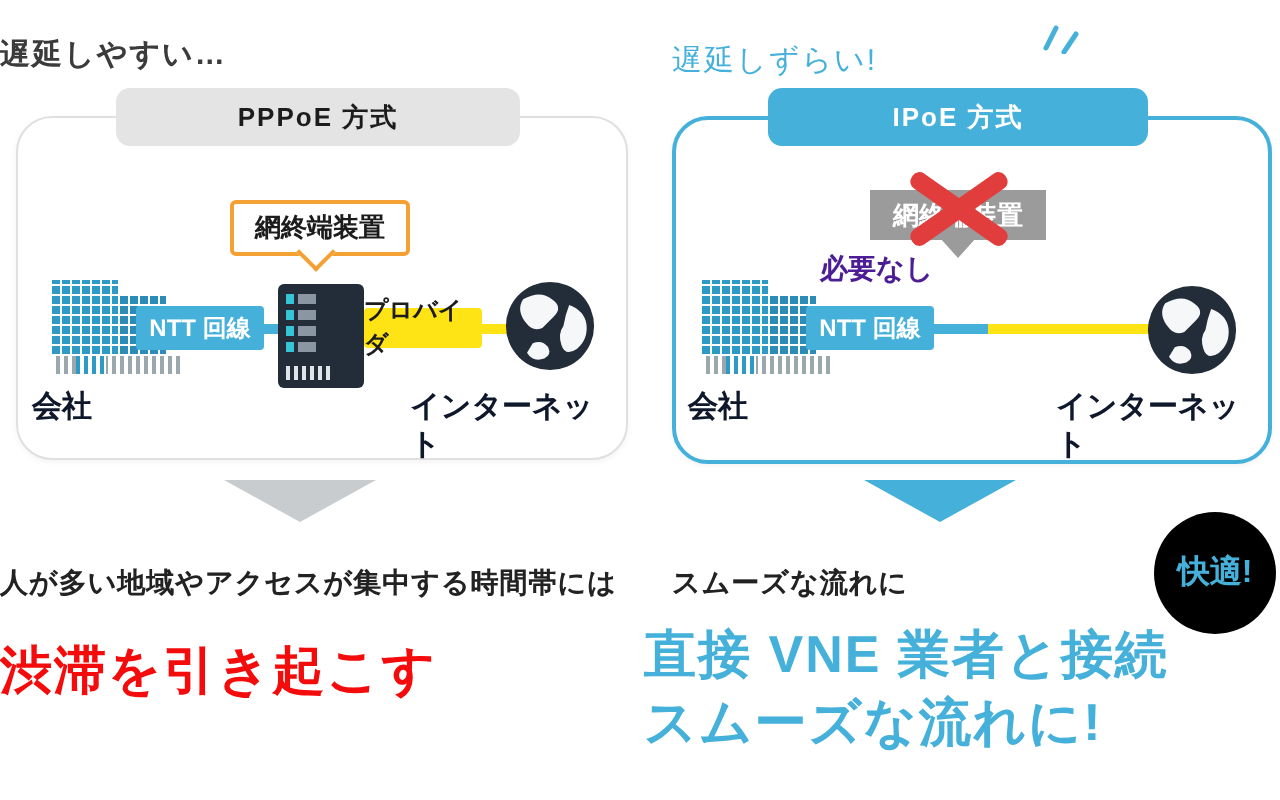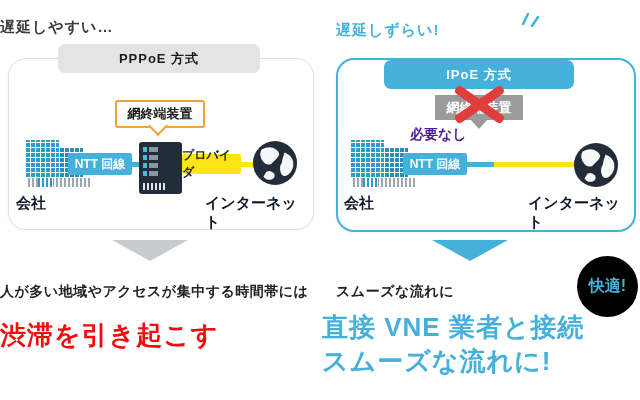--- a/index.html
+++ b/index.html
@@ -4,30 +4,30 @@
 <style>
   html,body{margin:0;padding:0;background:#fff;}
   #stage{
     position:relative;width:640px;height:400px;overflow:hidden;background:#ffffff;
     font-family:"Liberation Sans","DejaVu Sans",sans-serif;
   }
   .abs{position:absolute;}
   .ctr{text-align:left;}
   
   .tagline-left{left:0;top:18px;width:320px;font-size:15px;font-weight:bold;color:#3b3b3b;letter-spacing:1px;}
-  .tagline-right{left:336px;top:21px;width:280px;font-size:15px;font-weight:bold;color:#45b1da;letter-spacing:1px;}
+  .tagline-right{left:336px;top:21px;width:280px;font-size:15px;font-weight:normal;color:#45b1da;letter-spacing:1px;}
   
   .panel{background:#fff;border-radius:18px;box-shadow:0 1px 3px rgba(0,0,0,.05);}
   .panel-left{left:8px;top:58px;width:304px;height:170px;border:1px solid #e0e0e0;}
   .panel-right{left:336px;top:58px;width:296px;height:170px;border:2px solid #45b1da;}
   
   .title-pill{height:29px;border-radius:7px;font-size:13px;font-weight:bold;letter-spacing:1px;
     display:flex;align-items:center;justify-content:center;z-index:3;}
   .title-left{left:58px;top:44px;width:202px;background:#e4e4e4;color:#1c1c1c;}
-  .title-right{left:384px;top:44px;width:190px;background:#45b1da;color:#fff;margin-top:16px;}
+  .title-right{left:384px;top:44px;width:190px;background:#45b1da;color:#fff;}
   
   .device-left{left:115px;top:100px;width:86px;height:24px;background:#fff;border:2px solid #f5a033;
     border-radius:3px;color:#1c1c1c;font-size:13px;font-weight:bold;display:flex;align-items:center;justify-content:center;z-index:4;}
   .callout-pointer{left:151px;top:119px;width:12px;height:12px;background:#fff;
     border-right:2px solid #f5a033;border-bottom:2px solid #f5a033;transform:rotate(45deg);z-index:5;}
   .device-right{left:435px;top:95px;width:88px;height:25px;background:#9b9b9b;color:#fff;
     font-size:13px;font-weight:bold;display:flex;align-items:center;justify-content:center;z-index:2;}
   .grey-pointer{left:470px;top:119px;width:0;height:0;border-left:9px solid transparent;
     border-right:9px solid transparent;border-top:10px solid #9b9b9b;z-index:1;}
   .xbar{left:451px;top:100px;width:57px;height:9px;background:#e23d3d;border-radius:4px;z-index:6;}

